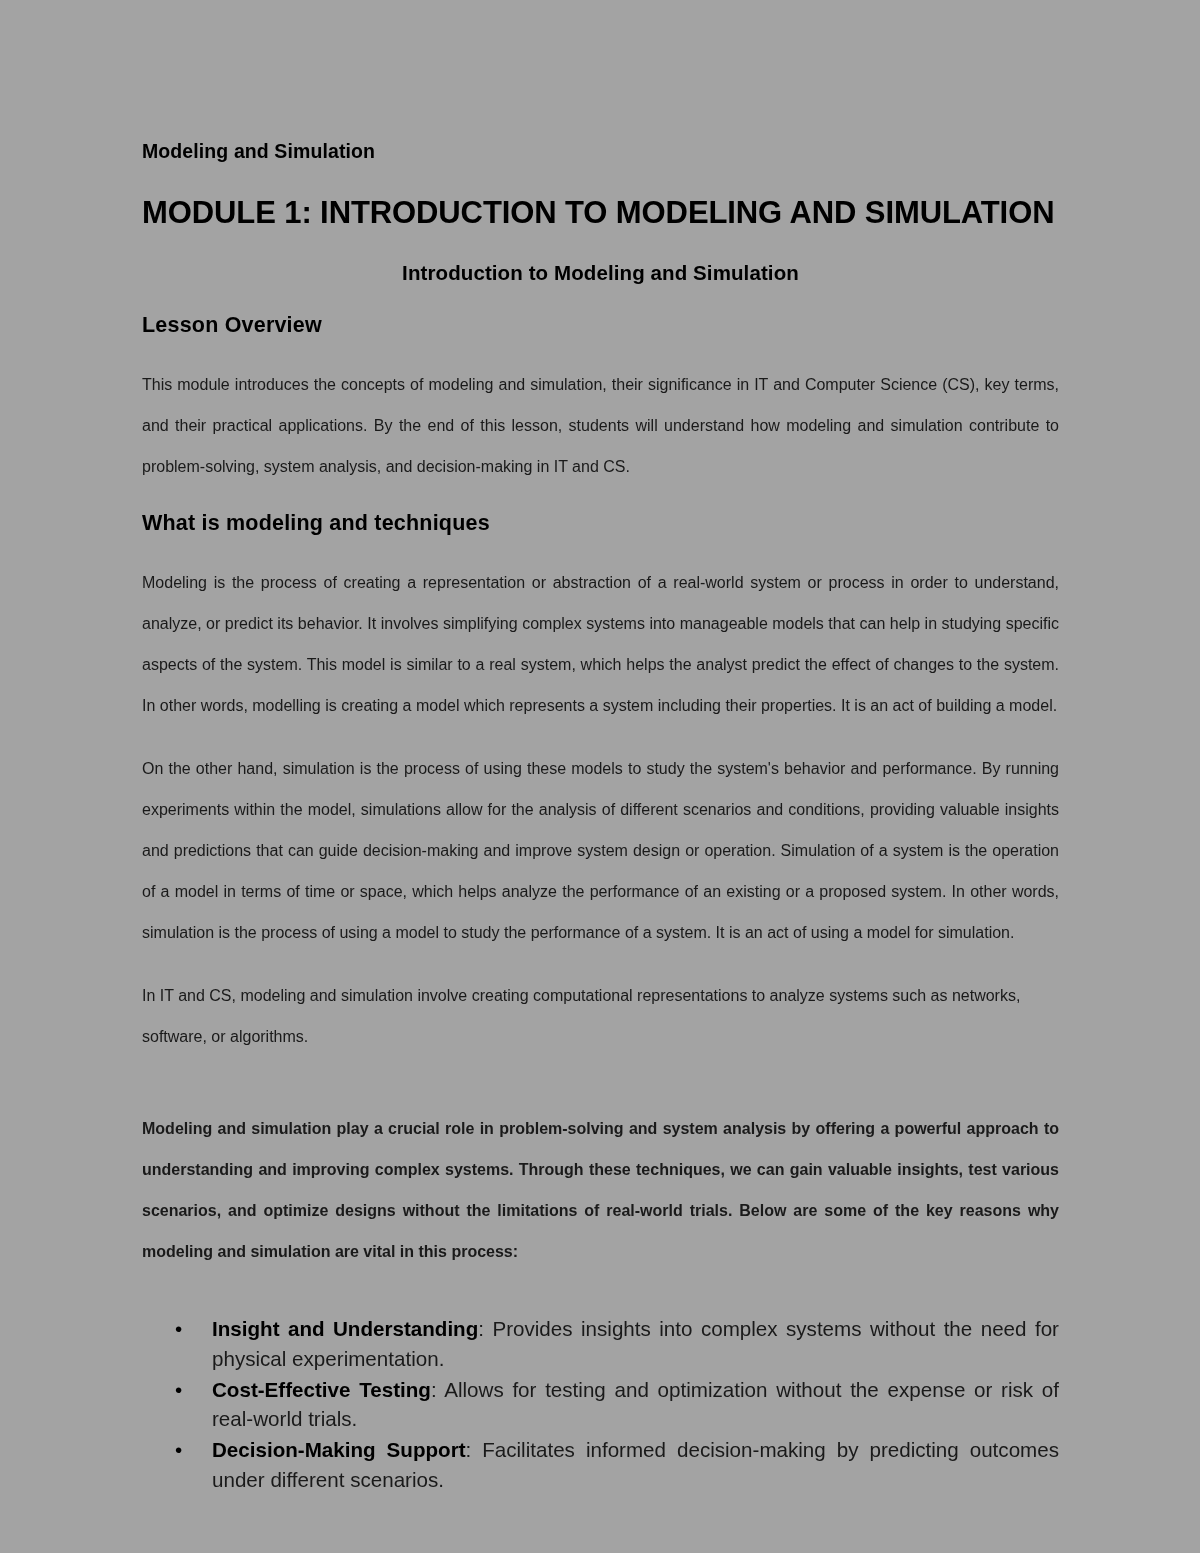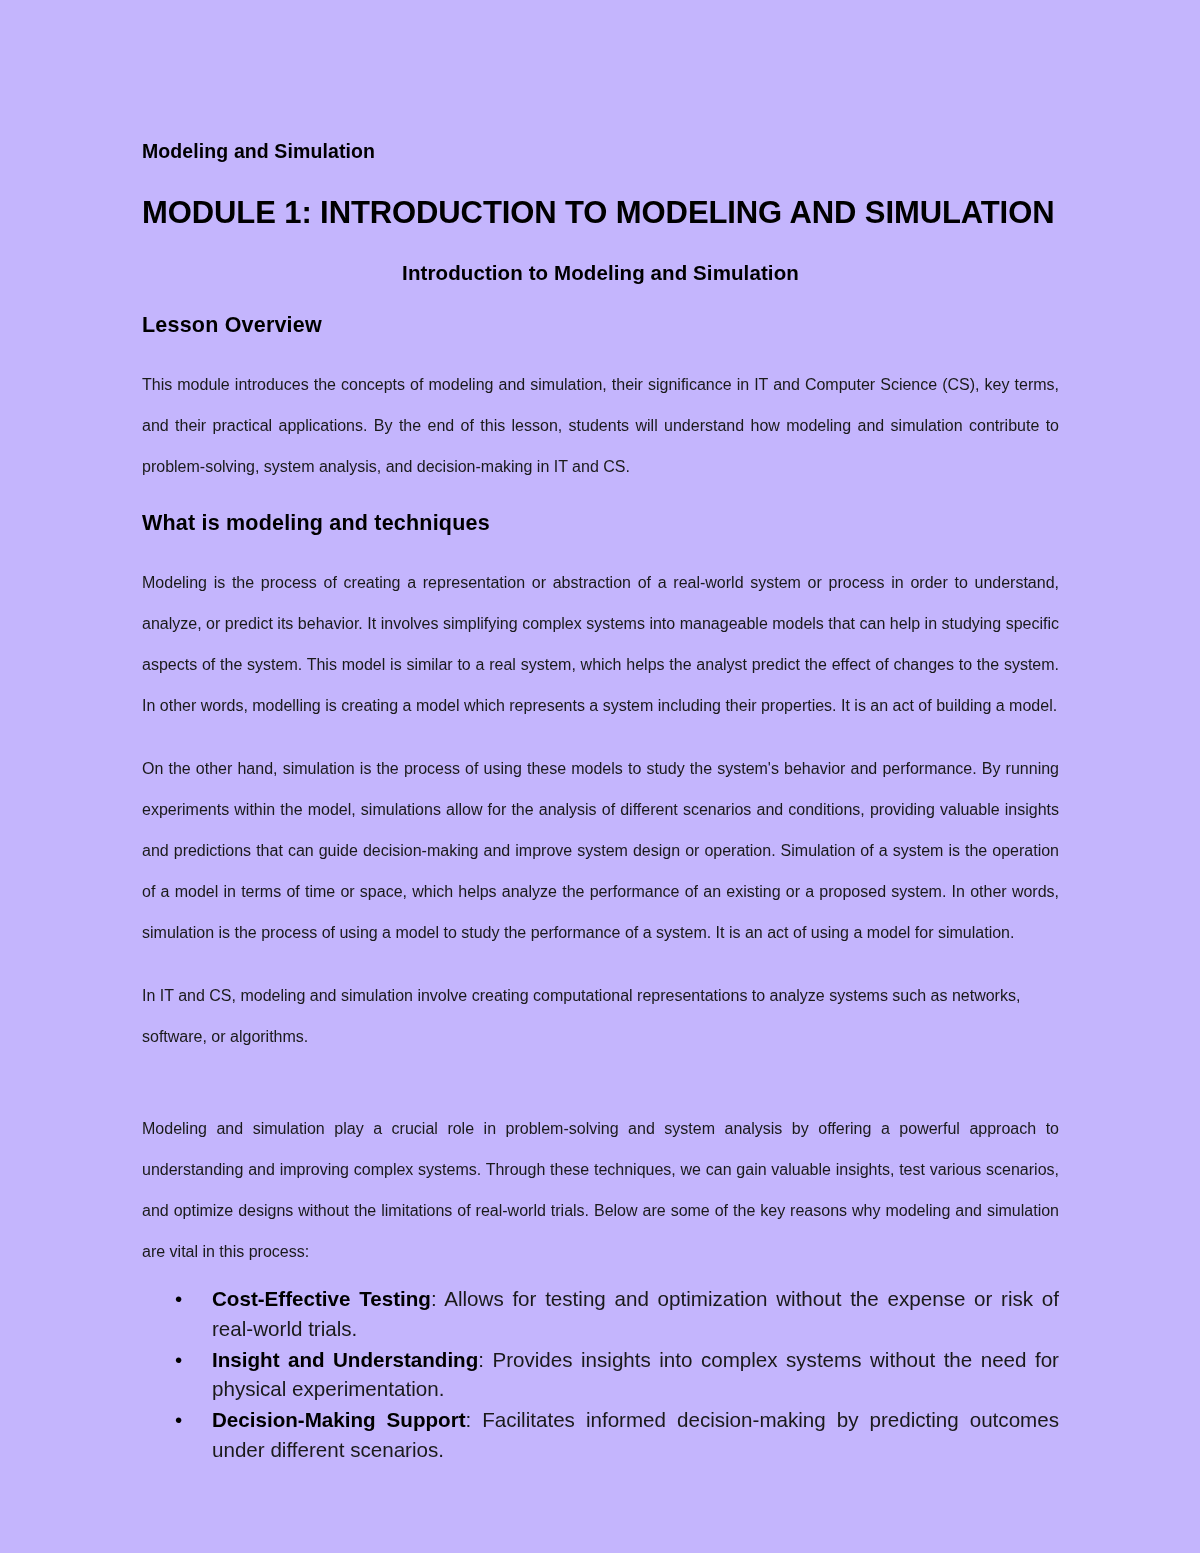--- a/index.html
+++ b/index.html
@@ -10,21 +10,21 @@
   }
   body {
     font-family: "Liberation Sans", "DejaVu Sans", sans-serif;
     color: #000000;
     -webkit-font-smoothing: antialiased;
   }
   .page {
     position: relative;
     width: 1200px;
     height: 1553px;
-    background: #c4b5fd;
+    background: #a3a3a3;
     overflow: hidden;
     box-sizing: border-box;
   }
   .content {
     position: absolute;
     left: 142px;
     top: 138px;
     width: 917px;
   }
 
@@ -69,21 +69,22 @@
     line-height: 41px;
     color: #1a1a1a;
     margin: 0 0 22px 0;
     text-align: justify;
     text-justify: inter-word;
   }
   .para.left {
     text-align: left;
   }
   .para.last-in-block {
-    margin-bottom: 12px;
+    margin-bottom: 42px;
+    font-weight: bold;
   }
   .spacer-para {
     height: 29px;
   }
 
   
   .bullets {
     list-style: none;
     margin: 0;
     padding: 0;
@@ -135,24 +136,24 @@
     <p class="para">On the other hand, simulation is the process of using these models to study the system's behavior and performance. By running experiments within the model, simulations allow for the analysis of different scenarios and conditions, providing valuable insights and predictions that can guide decision-making and improve system design or operation. Simulation of a system is the operation of a model in terms of time or space, which helps analyze the performance of an existing or a proposed system. In other words, simulation is the process of using a model to study the performance of a system. It is an act of using a model for simulation.</p>
 
     <p class="para left">In IT and CS, modeling and simulation involve creating computational representations to analyze systems such as networks, software, or algorithms.</p>
 
     <div class="spacer-para"></div>
 
     <p class="para last-in-block">Modeling and simulation play a crucial role in problem-solving and system analysis by offering a powerful approach to understanding and improving complex systems. Through these techniques, we can gain valuable insights, test various scenarios, and optimize designs without the limitations of real-world trials. Below are some of the key reasons why modeling and simulation are vital in this process:</p>
 
     <ul class="bullets">
       <li>
-        <b>Cost-Effective Testing</b><span>: </span><span>Allows for testing and optimization without the expense or risk of real-world trials.</span>
+        <b>Insight and Understanding</b><span>: </span><span>Provides insights into complex systems without the need for physical experimentation.</span>
       </li>
       <li>
-        <b>Insight and Understanding</b><span>: </span><span>Provides insights into complex systems without the need for physical experimentation.</span>
+        <b>Cost-Effective Testing</b><span>: </span><span>Allows for testing and optimization without the expense or risk of real-world trials.</span>
       </li>
       <li>
         <b>Decision-Making Support</b><span>: </span><span>Facilitates informed decision-making by predicting outcomes under different scenarios.</span>
       </li>
     </ul>
 
   </div>
 </div>
 
 </body></html>

